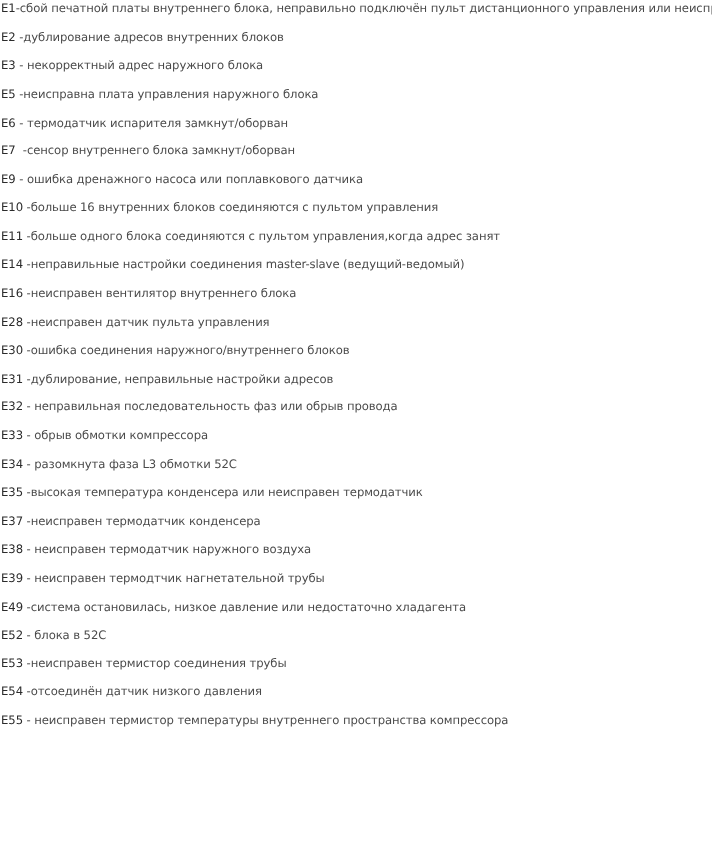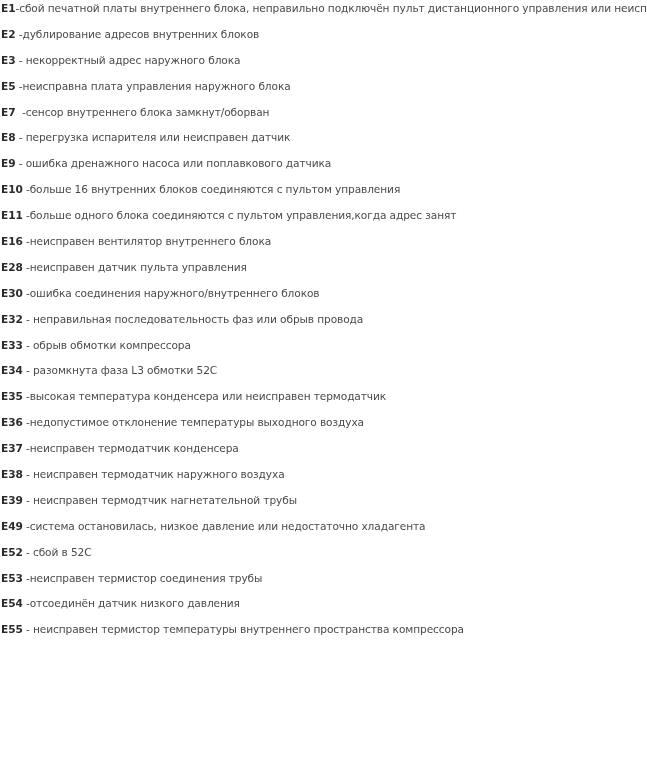--- a/index.html
+++ b/index.html
@@ -3,44 +3,45 @@
 <meta charset="utf-8">
 <style>
   html, body { margin: 0; padding: 0; background: #ffffff; }
   body { width: 647px; height: 768px; overflow: hidden; position: relative; }
   .list { position: absolute; left: 1px; top: 0; width: 646px; }
   .row {
     height: 25.9px; line-height: 17px;
     font-family: "DejaVu Sans", sans-serif; font-size: 10.6px;
     color: #4a4a4a; white-space: nowrap; letter-spacing: -0.1px;
   }
-  .code { font-weight: bold; color: #2b2b2b; }
+  .code { font-weight: normal; color: #2b2b2b; }
 </style>
 </head>
 <body>
 
 <div class="list" id="list">
     <div class="row"><span class="code">E1</span><span style="white-space: pre;">-</span><span>сбой печатной платы внутреннего блока, неправильно подключён пульт дистанционного управления или неисправен.</span></div>
     <div class="row"><span class="code">E2</span><span style="white-space: pre;"> -</span><span>дублирование адресов внутренних блоков</span></div>
     <div class="row"><span class="code">E3</span><span style="white-space: pre;"> - </span><span>некорректный адрес наружного блока</span></div>
     <div class="row"><span class="code">E5</span><span style="white-space: pre;"> -</span><span>неисправна плата управления наружного блока</span></div>
+    <div class="row"><span class="code">E6</span><span style="white-space: pre;"> - </span><span>термодатчик испарителя замкнут/оборван</span></div>
     <div class="row"><span class="code">E7</span><span style="white-space: pre;">  -</span><span>сенсор внутреннего блока замкнут/оборван</span></div>
-    <div class="row"><span class="code">E8</span><span style="white-space: pre;"> - </span><span>перегрузка испарителя или неисправен датчик</span></div>
     <div class="row"><span class="code">E9</span><span style="white-space: pre;"> - </span><span>ошибка дренажного насоса или поплавкового датчика</span></div>
     <div class="row"><span class="code">E10</span><span style="white-space: pre;"> -</span><span>больше 16 внутренних блоков соединяются с пультом управления</span></div>
     <div class="row"><span class="code">E11</span><span style="white-space: pre;"> -</span><span>больше одного блока соединяются с пультом управления,когда адрес занят</span></div>
+    <div class="row"><span class="code">E14</span><span style="white-space: pre;"> -</span><span>неправильные настройки соединения master-slave (ведущий-ведомый)</span></div>
     <div class="row"><span class="code">E16</span><span style="white-space: pre;"> -</span><span>неисправен вентилятор внутреннего блока</span></div>
     <div class="row"><span class="code">E28</span><span style="white-space: pre;"> -</span><span>неисправен датчик пульта управления</span></div>
     <div class="row"><span class="code">E30</span><span style="white-space: pre;"> -</span><span>ошибка соединения наружного/внутреннего блоков</span></div>
+    <div class="row"><span class="code">E31</span><span style="white-space: pre;"> -</span><span>дублирование, неправильные настройки адресов</span></div>
     <div class="row"><span class="code">E32</span><span style="white-space: pre;"> - </span><span>неправильная последовательность фаз или обрыв провода</span></div>
     <div class="row"><span class="code">E33</span><span style="white-space: pre;"> - </span><span>обрыв обмотки компрессора</span></div>
     <div class="row"><span class="code">E34</span><span style="white-space: pre;"> - </span><span>разомкнута фаза L3 обмотки 52C</span></div>
     <div class="row"><span class="code">E35</span><span style="white-space: pre;"> -</span><span>высокая температура конденсера или неисправен термодатчик</span></div>
-    <div class="row"><span class="code">E36</span><span style="white-space: pre;"> -</span><span>недопустимое отклонение температуры выходного воздуха</span></div>
     <div class="row"><span class="code">E37</span><span style="white-space: pre;"> -</span><span>неисправен термодатчик конденсера</span></div>
     <div class="row"><span class="code">E38</span><span style="white-space: pre;"> - </span><span>неисправен термодатчик наружного воздуха</span></div>
     <div class="row"><span class="code">E39</span><span style="white-space: pre;"> - </span><span>неисправен термодтчик нагнетательной трубы</span></div>
     <div class="row"><span class="code">E49</span><span style="white-space: pre;"> -</span><span>система остановилась, низкое давление или недостаточно хладагента</span></div>
-    <div class="row"><span class="code">E52</span><span style="white-space: pre;"> - </span><span>сбой в 52C</span></div>
+    <div class="row"><span class="code">E52</span><span style="white-space: pre;"> - </span><span>блока в 52C</span></div>
     <div class="row"><span class="code">E53</span><span style="white-space: pre;"> -</span><span>неисправен термистор соединения трубы</span></div>
     <div class="row"><span class="code">E54</span><span style="white-space: pre;"> -</span><span>отсоединён датчик низкого давления</span></div>
     <div class="row"><span class="code">E55</span><span style="white-space: pre;"> - </span><span>неисправен термистор температуры внутреннего пространства компрессора</span></div>
   </div>
 
 </body></html>

